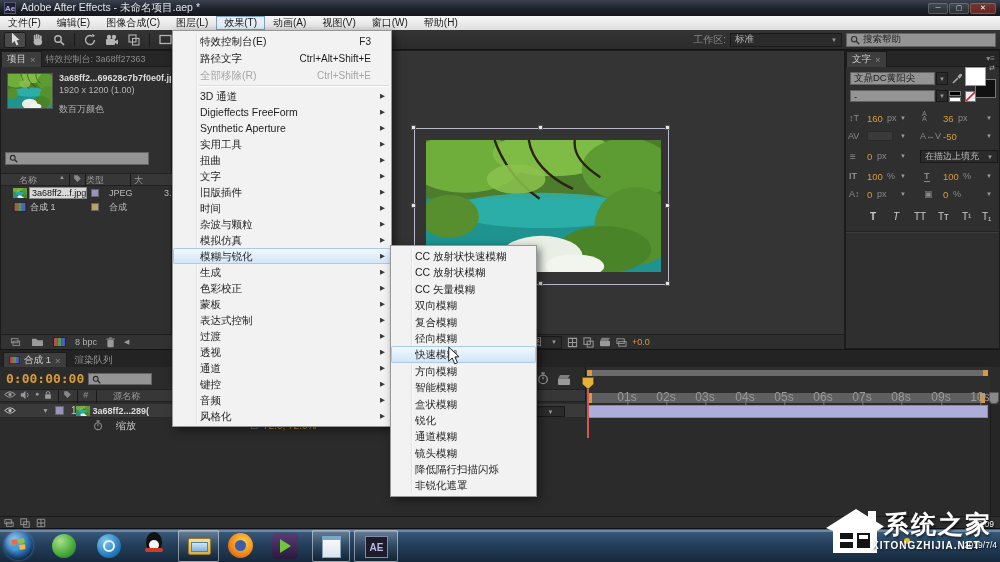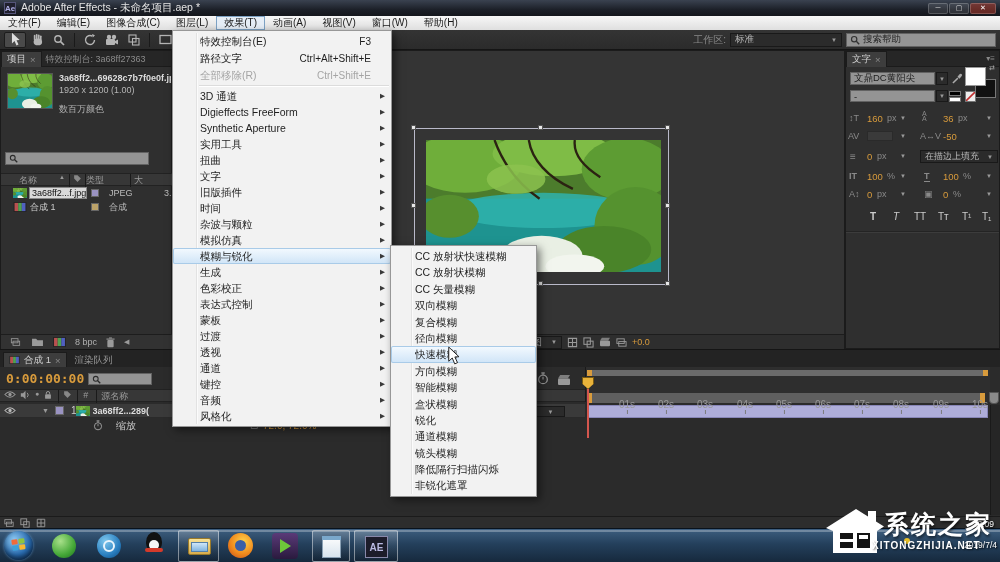--- a/index.html
+++ b/index.html
@@ -34,21 +34,21 @@
 .mi{position:relative;height:16px;line-height:16px;padding:0 18px 0 27px;font-size:10.5px}
 .mi.cmd{height:17px;line-height:17px}
 .mi .sc{position:absolute;right:20px;top:0;font-size:10px}
 .mi .arr{position:absolute;right:6px;top:0;font-size:6.5px;color:#3a3a3a}
 .mi.hl{background:linear-gradient(#f4faff,#cfe4f7);box-shadow:inset 0 0 0 1px #a9cbe8;border-radius:2px}
 .mi.dis{color:#a5a5a5}
 .msep{height:2px;border-top:1px solid #dcdcdc;border-bottom:1px solid #fff;margin:1px 2px 1px 26px}
 #blur-menu .mi{height:16.4px;line-height:16.4px;padding-left:24px}
 #blur-menu .mgut{left:20px}
 
-.tick{position:absolute;top:399px;transform:translateX(-50%);font-size:10px;color:#999}
+.tick{position:absolute;top:390px;transform:translateX(-50%);font-size:12px;color:#999}
 .tick::after{content:"";position:absolute;left:50%;top:11px;width:1px;height:4px;background:#7c7c7c}
 
 #taskbar{left:0;top:528px;width:1000px;height:34px;background:linear-gradient(#3e5f80,#24405c 45%,#16293d);border-top:1px solid #09121c;z-index:30}
 #taskbar::before{content:"";position:absolute;left:0;top:1px;width:100%;height:2px;background:rgba(255,255,255,.28)}
 .tbtn{position:absolute;top:1px;height:32px;border-radius:2px}
 .tbtn.active{background:linear-gradient(rgba(255,255,255,.22),rgba(255,255,255,.06) 50%,rgba(0,0,0,.15));border:1px solid rgba(255,255,255,.45)}
 
 #watermark{z-index:40;color:#fff}
 #wm-name{font-size:25px;font-weight:bold;letter-spacing:2px;text-shadow:1px 2px 3px rgba(0,0,0,.6)}
 #wm-url{font-size:10px;font-weight:bold;letter-spacing:1px;text-shadow:1px 1px 2px rgba(0,0,0,.6)}
@@ -460,21 +460,21 @@
     <svg class="ic" style="margin-left:4px;color:#999" width="10" height="10">
           <use href="#i-lock"></use>
         </svg>
     <span class="sep-v" style="height:13px;margin-left:5px"></span>
     <svg class="ic" style="margin-left:4px;color:#888" width="9" height="9">
           <use href="#i-tag"></use>
         </svg>
     <span class="sep-v" style="height:13px;margin-left:5px"></span>
     <span style="margin-left:5px">#</span>
     <span class="sep-v" style="height:13px;margin-left:8px"></span>
-    <span style="margin-left:4px">源名称</span>
+    <span style="margin-left:16px">源名称</span>
   </div>
 
   <div class="abs" style="left:585px;top:17px;width:405px;height:35px;background:#2e2e2e;border-left:1px solid #1a1a1a"></div>
   <div class="abs" style="left:587px;top:20px;width:401px;height:6px;background:#6b6b6b"></div>
   <div class="abs" style="left:587px;top:20px;width:5px;height:6px;background:#d89b3c"></div>
   <div class="abs" style="left:983px;top:20px;width:5px;height:6px;background:#d89b3c"></div>
   <div class="abs" style="left:587px;top:43px;width:398px;height:10px;background:#5f5f5f"></div>
   <div class="abs" style="left:587px;top:43px;width:5px;height:10px;background:#d89b3c"></div>
   <div class="abs" style="left:980px;top:43px;width:5px;height:10px;background:#d89b3c"></div>
   <div class="abs" style="left:989px;top:42px;width:10px;height:12px;background:#8a8a8a;border:1px solid #555;border-radius:0 0 4px 4px"></div>
@@ -548,22 +548,22 @@
   <div class="mi"><span>实用工具</span><span class="arr">▶</span></div>
   <div class="mi"><span>扭曲</span><span class="arr">▶</span></div>
   <div class="mi"><span>文字</span><span class="arr">▶</span></div>
   <div class="mi"><span>旧版插件</span><span class="arr">▶</span></div>
   <div class="mi"><span>时间</span><span class="arr">▶</span></div>
   <div class="mi"><span>杂波与颗粒</span><span class="arr">▶</span></div>
   <div class="mi"><span>模拟仿真</span><span class="arr">▶</span></div>
   <div class="mi hl"><span>模糊与锐化</span><span class="arr">▶</span></div>
   <div class="mi"><span>生成</span><span class="arr">▶</span></div>
   <div class="mi"><span>色彩校正</span><span class="arr">▶</span></div>
+  <div class="mi"><span>蒙板</span><span class="arr">▶</span></div>
   <div class="mi"><span>表达式控制</span><span class="arr">▶</span></div>
-  <div class="mi"><span>蒙板</span><span class="arr">▶</span></div>
   <div class="mi"><span>过渡</span><span class="arr">▶</span></div>
   <div class="mi"><span>透视</span><span class="arr">▶</span></div>
   <div class="mi"><span>通道</span><span class="arr">▶</span></div>
   <div class="mi"><span>键控</span><span class="arr">▶</span></div>
   <div class="mi"><span>音频</span><span class="arr">▶</span></div>
   <div class="mi"><span>风格化</span><span class="arr">▶</span></div>
 </div>
 
 <div id="blur-menu" class="w7menu" style="left:390px;top:245px;width:147px">
   <i class="mgut"></i>

